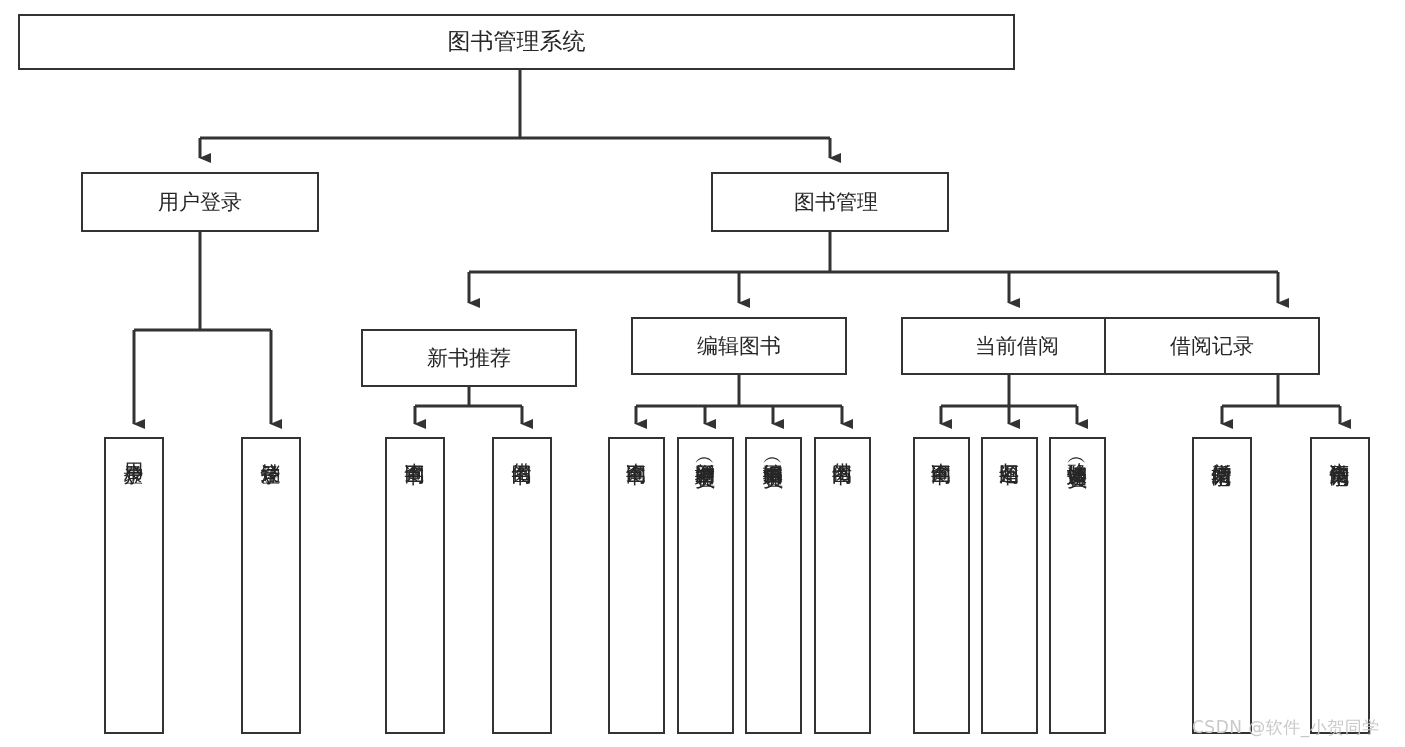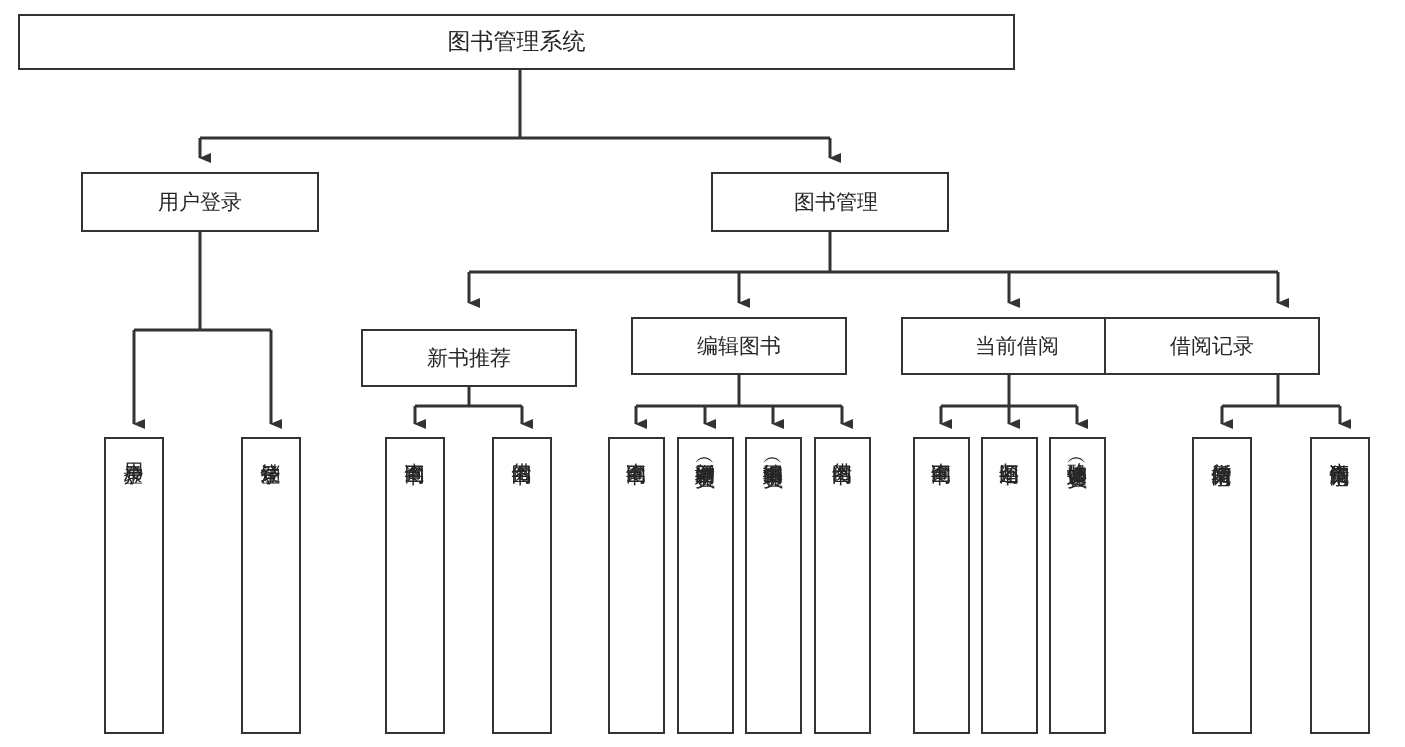--- a/index.html
+++ b/index.html
@@ -193,14 +193,15 @@
   </div>
 
   <div class="node vert leaf" style="left:1192px; top:437px; width:60px; height:297px;">
     <span class="node-label">新增借阅记录</span>
   </div>
 
   <div class="node vert leaf" style="left:1310px; top:437px; width:60px; height:297px;">
     <span class="node-label">查询借阅记录</span>
   </div>
 
+  <div class="watermark" style="left:1192px; top:716px;">CSDN @软件_小贺同学</div>
 
 </div>
 
 </body></html>

